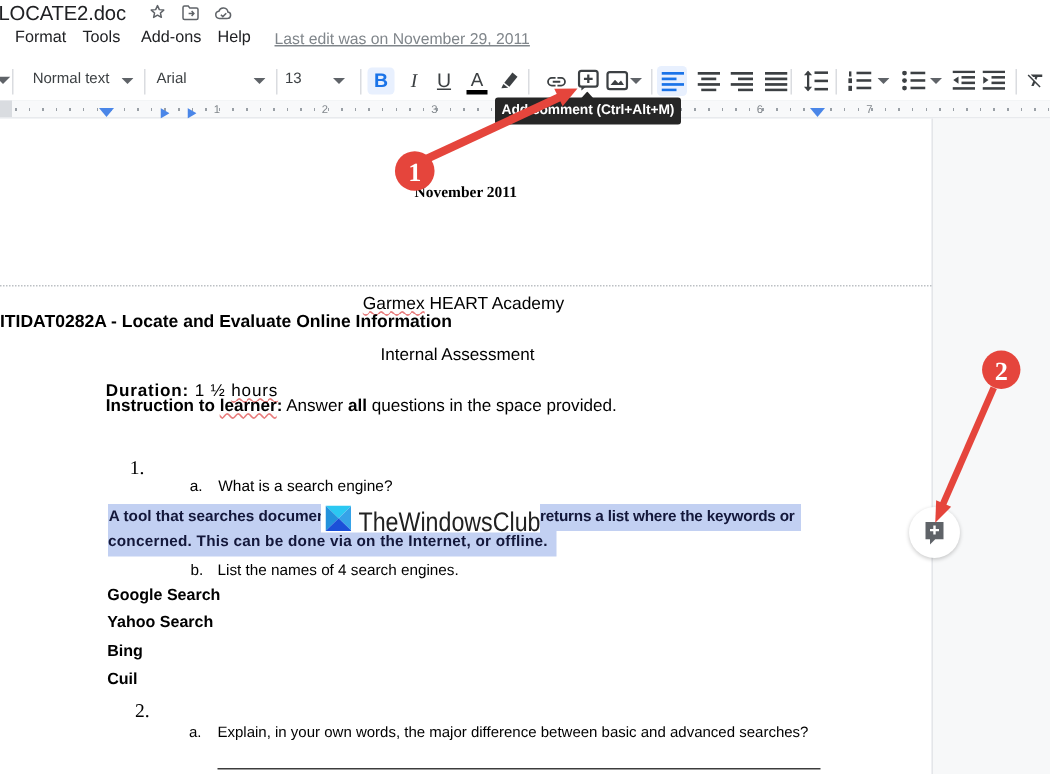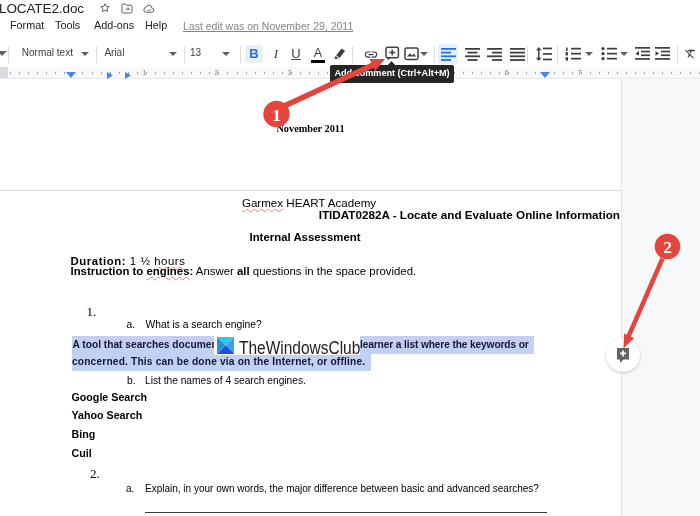--- a/index.html
+++ b/index.html
@@ -187,34 +187,34 @@
 <svg class="a" style="left:540px;top:72px" width="10" height="6" viewBox="0 0 10 6">
     <polygon points="0,0 10,0 5,6" fill="#4a86e8"></polygon>
   </svg>
 
 <div class="a" style="left:621px;top:79px;width:79px;height:437px;background:#f7f8f9;border-left:1px solid #e4e6e9"></div>
 <div class="a" style="left:0;top:190px;width:621px;border-top:1px dotted #bcc0c4"></div>
 
 <div class="a" style="left:0;top:123.2px;width:621px;text-align:center;font-family:'Liberation Serif',serif;font-weight:bold;font-size:10.3px;color:#000">November 2011</div>
 
 <div class="a" style="left:0;top:195.5px;width:618px;text-align:center;font-weight:normal;font-size:11.6px;color:#000"><span id="garmex">Garmex</span> HEART Academy</div>
-<div class="a" style="left:0;top:207.5px;width:620px;text-align:right;font-weight:bold;font-size:11.7px;color:#000">ITIDAT0282A - Locate and Evaluate Online Information</div>
-<div class="a" style="left:0;top:231px;width:610px;text-align:center;font-weight:bold;font-size:11.4px;color:#000">Internal Assessment</div>
+<div class="a" style="left:0;top:207.5px;width:620px;text-align:left;font-weight:bold;font-size:11.7px;color:#000">ITIDAT0282A - Locate and Evaluate Online Information</div>
+<div class="a" style="left:0;top:231px;width:610px;text-align:center;font-weight:normal;font-size:11.4px;color:#000">Internal Assessment</div>
 
 <div class="a" style="left:70.5px;top:254.5px;font-size:11.4px;color:#000;letter-spacing:0.55px"><b>Duration:</b> 1 ½ <span id="hours">hours</span></div>
-<div class="a" style="left:70.5px;top:265px;font-size:11.4px;color:#000"><b>Instruction to <span id="learner">engines</span>:</b> Answer <b>all</b> questions in the space provided.</div>
+<div class="a" style="left:70.5px;top:265px;font-size:11.4px;color:#000"><b>Instruction to <span id="learner">learner</span>:</b> Answer <b>all</b> questions in the space provided.</div>
 
 <div class="a" style="left:86.5px;top:303.5px;font-family:'Liberation Serif',serif;font-size:13px;color:#000">1.</div>
 <div class="a" style="left:126.5px;top:318.8px;font-size:10.3px;color:#000">a.</div>
 <div class="a" style="left:145.5px;top:318.8px;font-size:10.3px;color:#000">What is a search engine?</div>
 
 <div class="a" style="left:72px;top:336.3px;width:462px;height:17.8px;background:#c2d0f2"></div>
 <div class="a" style="left:72px;top:354.1px;width:299px;height:17px;background:#c2d0f2"></div>
 <div class="a" style="left:72.5px;top:338.7px;font-size:10.2px;font-weight:bold;color:#13173a;white-space:nowrap">A tool that searches documents on the web and</div>
-<div class="a" style="left:360px;top:338.7px;font-size:10.2px;font-weight:bold;color:#13173a;white-space:nowrap;letter-spacing:-0.13px">learner a list where the keywords or</div>
+<div class="a" style="left:360px;top:338.7px;font-size:10.2px;font-weight:bold;color:#13173a;white-space:nowrap;letter-spacing:-0.13px">returns a list where the keywords or</div>
 <div class="a" style="left:72px;top:356px;font-size:10.2px;font-weight:bold;color:#13173a;white-space:nowrap;letter-spacing:0.17px">concerned. This can be done via on the Internet, or offline.</div>
 
 <div class="a" style="left:214px;top:335.8px;width:146px;height:18.8px;background:#fff"></div>
 <svg class="a" style="left:216.5px;top:337px" width="17.5" height="17" viewBox="0 0 18 17.5">
     <polygon points="0,0 18,0 9,8.75" fill="#2bc8f2"></polygon>
     <polygon points="0,0 0,17.5 9,8.75" fill="#2392dc"></polygon>
     <polygon points="18,0 18,17.5 9,8.75" fill="#36a3e8"></polygon>
     <polygon points="0,17.5 18,17.5 9,8.75" fill="#1b50d8"></polygon>
   </svg>
 <div class="a" style="left:238.5px;top:337.6px;font-size:18px;color:#212121;white-space:nowrap;transform:scaleX(0.86);transform-origin:0 0">TheWindowsClub</div>

